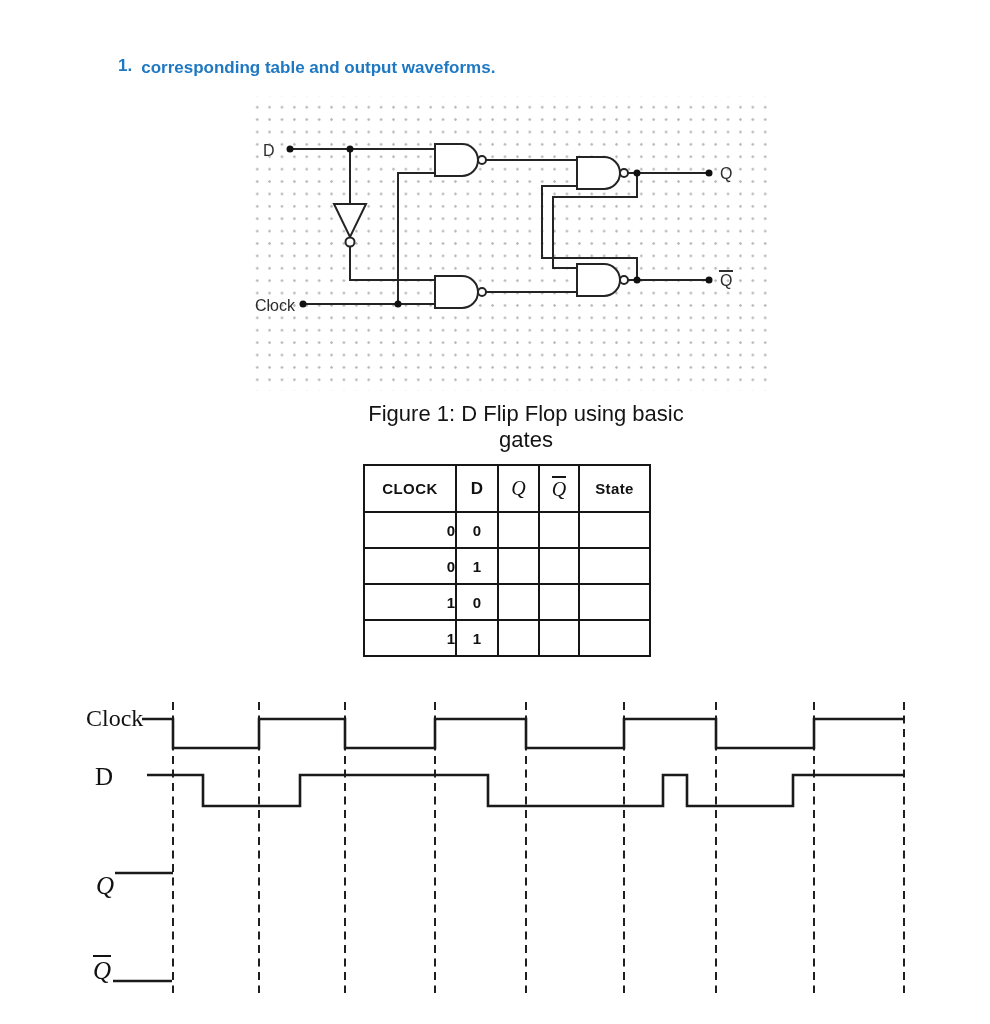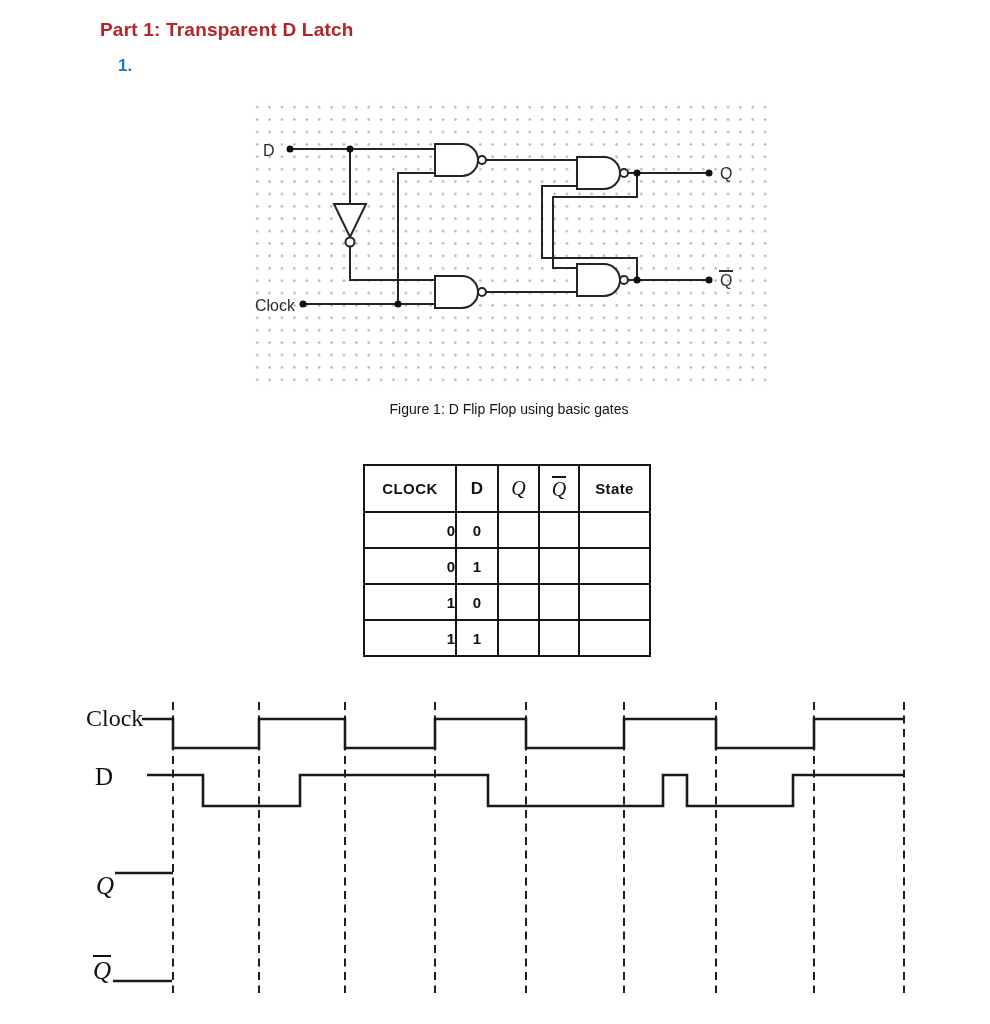--- a/index.html
+++ b/index.html
@@ -25,22 +25,22 @@
     background-size:12.4px 12.4px; background-position:3px 5px;
   }
   .circuit svg{ position:absolute; left:0; top:0; }
   .wire{ stroke:#242424; stroke-width:2; fill:none; }
   .gate{ stroke:#242424; stroke-width:2; fill:#ffffff; }
   .bubble{ stroke:#242424; stroke-width:2; fill:#ffffff; }
   .node{ fill:#111; }
   .clabel{ font-family:"Liberation Sans",sans-serif; font-size:16px; fill:#2d2d2d; }
   
   .caption{
-    position:absolute; left:344px; top:401px; width:330px; text-align:center;
-    font-size:14px; color:#141414;
+    position:absolute; left:361px; top:401px; width:330px; text-align:center;
+    font-size:22px; color:#141414;
   }
   
   table.truth-table{
     position:absolute; left:363px; top:464px;
     border-collapse:collapse; table-layout:fixed;
   }
   table.truth-table th, table.truth-table td{
     border:2px solid #161616; padding:0; vertical-align:middle;
   }
   table.truth-table thead tr{ height:47px; }
@@ -65,24 +65,24 @@
   #lbl-d{ left:95px; top:763px; }
   #lbl-q{ left:96px; top:872px; }
   #lbl-qbar{ left:93px; top:955px; }
   .overbar-wave{ display:inline-block; border-top:2.5px solid #111; padding-top:1px; line-height:1.05; }
 </style>
 </head>
 <body>
 
 <div class="page">
 
-  <div class="title">Part 1: Transparent D Latch</div>
   <div class="instruction">
     <span class="num">1.</span>
     <div class="lines">
+      <div>corresponding table and output waveforms.</div>
     </div>
   </div>
 
   <div class="circuit">
     <svg width="522" height="295" viewBox="0 0 522 295">
       <g>
         <path class="wire" d="M42,53 H187"></path>
         <path class="wire" d="M102,53 V108"></path>
         <path class="wire" d="M102,150 V184 H187"></path>
         <path class="wire" d="M55,208 H187"></path>

